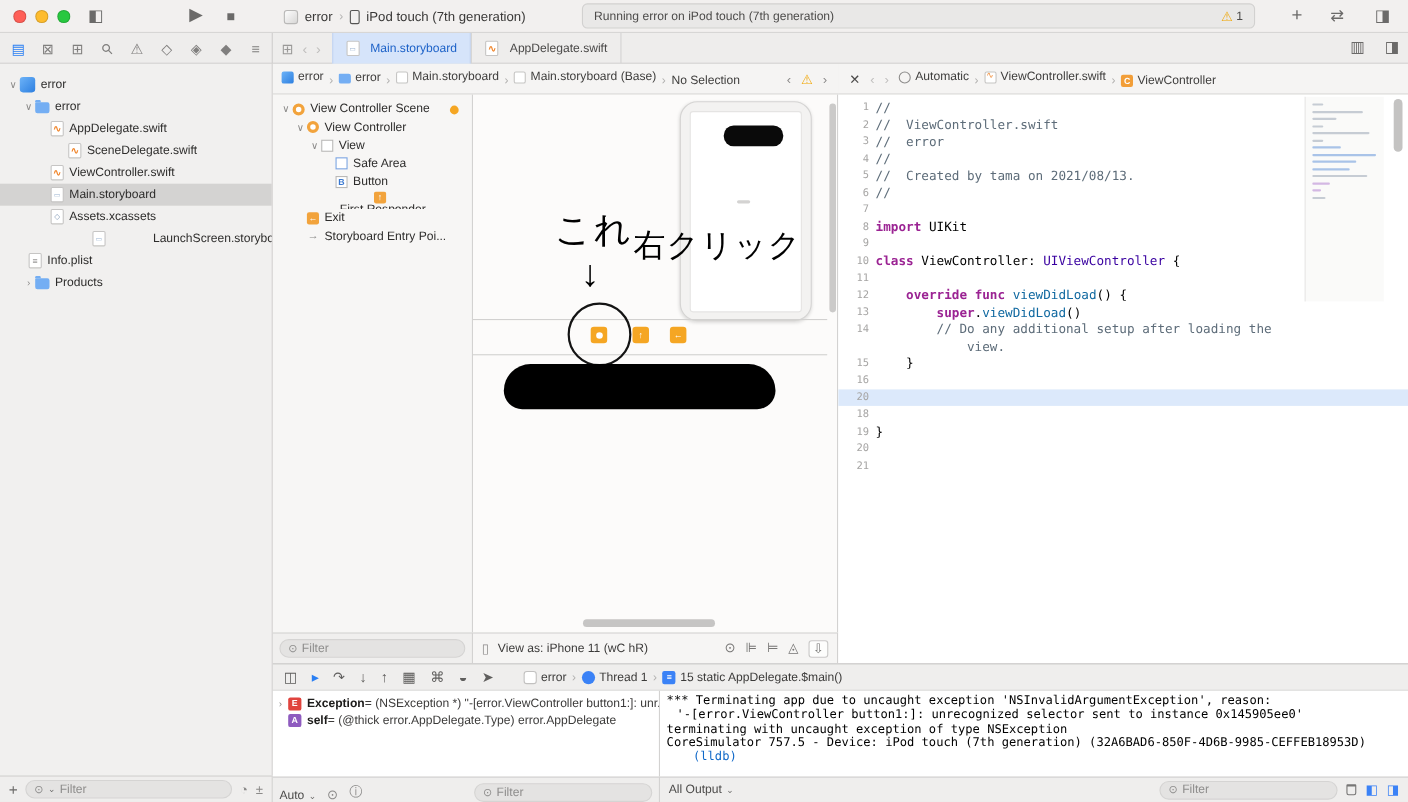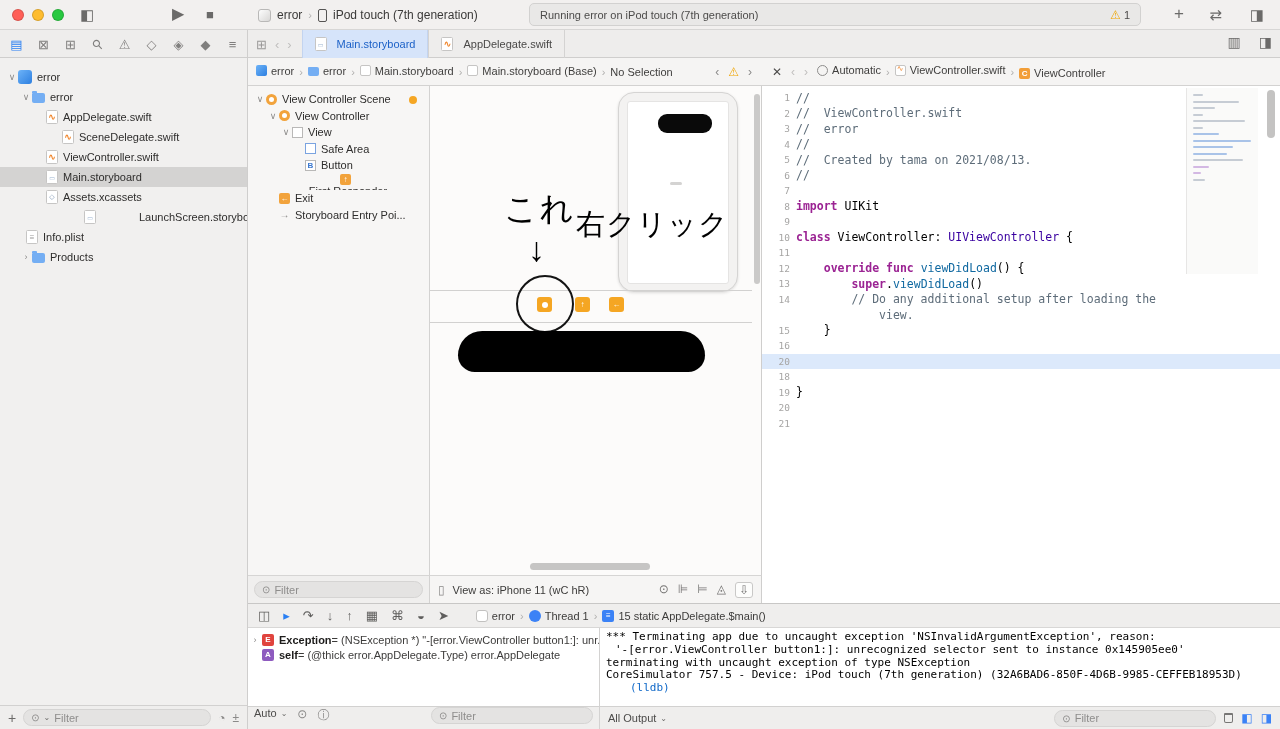--- a/index.html
+++ b/index.html
@@ -134,21 +134,21 @@
   #variables{left:248px;top:628px;width:352px;height:78px;background:#fff;border-right:1px solid #d3d2d1;padding-top:4px;overflow:hidden;}
   .vrow{display:flex;align-items:center;height:15px;white-space:nowrap;overflow:hidden;font-size:11px;}
   .vchev{width:14px;text-align:center;color:#8a8988;font-size:9px;flex:none;}
   .vkind{flex:none;width:12px;height:12px;border-radius:2px;color:#fff;font-size:8px;font-weight:bold;text-align:center;line-height:12px;margin-right:5px;}
   .vname{font-weight:bold;color:#1d1c1b;}
   .vval{color:#3c3b3a;}
   #console{left:600px;top:628px;width:680px;height:78px;background:#fff;padding:3px 0 0 6px;overflow:hidden;}
   .cline{font-family:"DejaVu Sans Mono",monospace;font-size:11px;line-height:12.8px;color:#000;white-space:pre;}
   .cline.indent{padding-left:9px;}
   .cline.prompt{color:#0f68c8;margin-left:24px;}
-  #variables-bar{left:248px;top:706px;width:352px;height:23px;background:#efeeed;border-top:1px solid #d2d1d0;border-right:1px solid #d3d2d1;display:flex;align-items:flex-start;padding:0 6px;gap:10px;color:#4c4b4a;}
+  #variables-bar{left:248px;top:706px;width:352px;height:23px;background:#efeeed;border-top:1px solid #d2d1d0;border-right:1px solid #d3d2d1;display:flex;align-items:flex-end;padding:0 6px;gap:10px;color:#4c4b4a;}
   #console-bar{left:600px;top:706px;width:680px;height:23px;background:#efeeed;border-top:1px solid #d2d1d0;display:flex;align-items:center;padding:0 8px;gap:8px;color:#4c4b4a;}
   .scope{display:flex;align-items:center;gap:4px;}
   .mini-chev{font-size:8px;color:#6e6d6c;}
   .bar-icon{color:#8b8a89;font-size:12px;}
   .bar-icon.blue{color:#3b82f6;}
   .trash{position:relative;width:9px;height:10px;border:1px solid #777675;border-top:2px solid #777675;border-radius:1px 1px 2px 2px;}
 </style>
 </head>
 <body>
 

